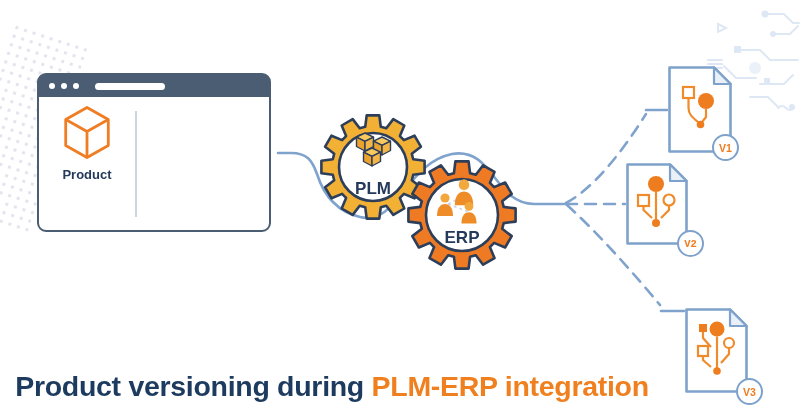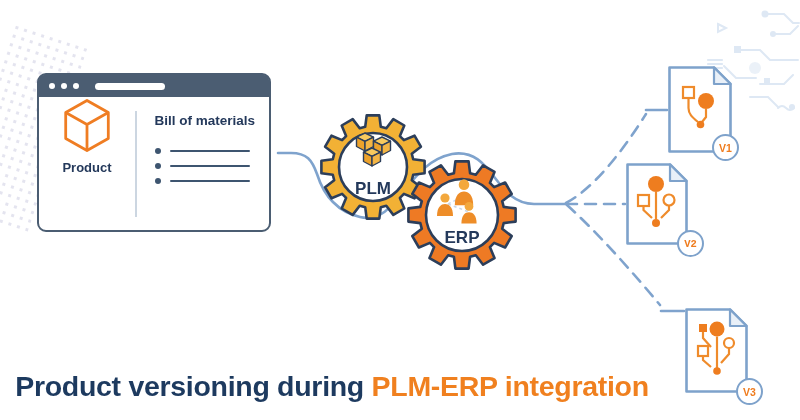--- a/index.html
+++ b/index.html
@@ -24,21 +24,21 @@
     background:#ffffff;border:2.5px solid #4b5d72;border-radius:9px;
     box-sizing:border-box;
   }
   .browser-header{
     height:22px;background:#4b5d72;border-radius:5px 5px 0 0;
     display:flex;align-items:center;padding-left:10px;
   }
   .win-dot{width:6px;height:6px;border-radius:50%;background:#fff;margin-right:6px;}
   .url-bar{width:70px;height:7px;border-radius:4px;background:#fff;margin-left:10px;}
   .browser-body{display:flex;height:132px;}
-  .prod-col{width:96px;display:flex;flex-direction:column;align-items:center;padding-top:1px;}
+  .prod-col{width:96px;display:flex;flex-direction:column;align-items:center;padding-top:8px;}
   .prod-label{font-size:13px;font-weight:bold;color:#24395b;margin-top:7px;}
   .v-divider{width:1.5px;background:#ccd6e1;margin:14px 0 12px 0;}
   .bom-col{flex:1;padding-left:18px;padding-top:16px;}
   .bom-title{font-size:13.5px;font-weight:bold;color:#24395b;}
   .bom-rows{margin-top:20px;}
   .bom-row{display:flex;align-items:center;margin-bottom:9px;}
   .bom-dot{width:6px;height:6px;border-radius:50%;background:#3e5570;margin-right:9px;}
   .bom-line{width:80px;height:2.6px;background:#3e5570;border-radius:2px;}
 
   .gear-svg{position:absolute;}
@@ -109,37 +109,20 @@
     <div class="prod-col">
       <svg width="50" height="55" viewBox="0 0 54 58">
         <g stroke="#ef7d23" stroke-width="3" fill="none" stroke-linejoin="round">
           <path d="M27,2 L50,15 V43 L27,56 L4,43 V15 Z"></path>
           <path d="M4,15 L27,28 L50,15 M27,28 V56"></path>
         </g>
       </svg>
       <div class="prod-label">Product</div>
     </div>
     <div class="v-divider"></div>
-    <div class="bom-col">
-      <div class="bom-title">Bill of materials</div>
-      <div class="bom-rows">
-        <div class="bom-row">
-            <span class="bom-dot"></span>
-            <span class="bom-line"></span>
-          </div>
-        <div class="bom-row">
-            <span class="bom-dot"></span>
-            <span class="bom-line"></span>
-          </div>
-        <div class="bom-row">
-            <span class="bom-dot"></span>
-            <span class="bom-line"></span>
-          </div>
-      </div>
-    </div>
   </div>
 </div>
 
 <svg class="gear-svg" style="left:311px;top:105px;" width="124" height="124" viewBox="0 0 124 124">
   <path fill="#f2b135" stroke="#2c3e5a" stroke-width="2.6" stroke-linejoin="round" d="M113.6,55.7L113.6,68.3L102.2,69.8L100.8,75.3L109.9,82.3L103.5,93.3L92.9,88.9L88.9,92.9L93.3,103.5L82.3,109.9L75.3,100.8L69.8,102.2L68.3,113.6L55.7,113.6L54.2,102.2L48.7,100.8L41.7,109.9L30.7,103.5L35.1,92.9L31.1,88.9L20.5,93.3L14.1,82.3L23.2,75.3L21.8,69.8L10.4,68.3L10.4,55.7L21.8,54.2L23.2,48.7L14.1,41.7L20.5,30.7L31.1,35.1L35.1,31.1L30.7,20.5L41.7,14.1L48.7,23.2L54.2,21.8L55.7,10.4L68.3,10.4L69.8,21.8L75.3,23.2L82.3,14.1L93.3,20.5L88.9,31.1L92.9,35.1L103.5,30.7L109.9,41.7L100.8,48.7L102.2,54.2Z"></path>
   <circle cx="62" cy="62" r="34" fill="#ffffff" stroke="#2c3e5a" stroke-width="2.6"></circle>
   <g stroke="#2c3e5a" stroke-width="1.4" stroke-linejoin="round">
     <g transform="translate(54,28)">
       <polygon points="0,0 8.5,4.2 0,8.4 -8.5,4.2" fill="#f7c95e"></polygon>
       <polygon points="-8.5,4.2 0,8.4 0,18 -8.5,13.5" fill="#eca22c"></polygon>

